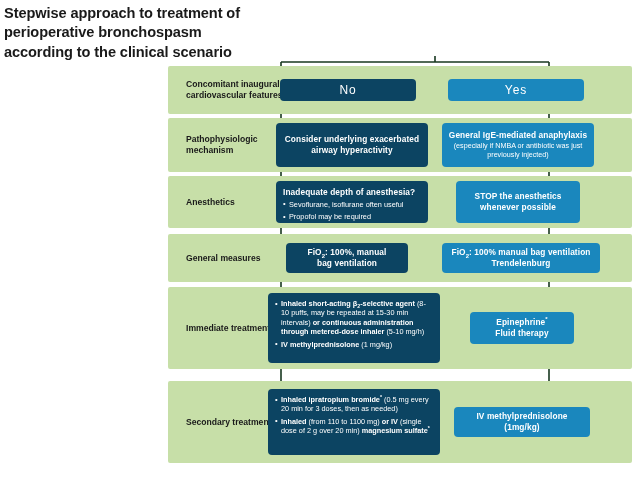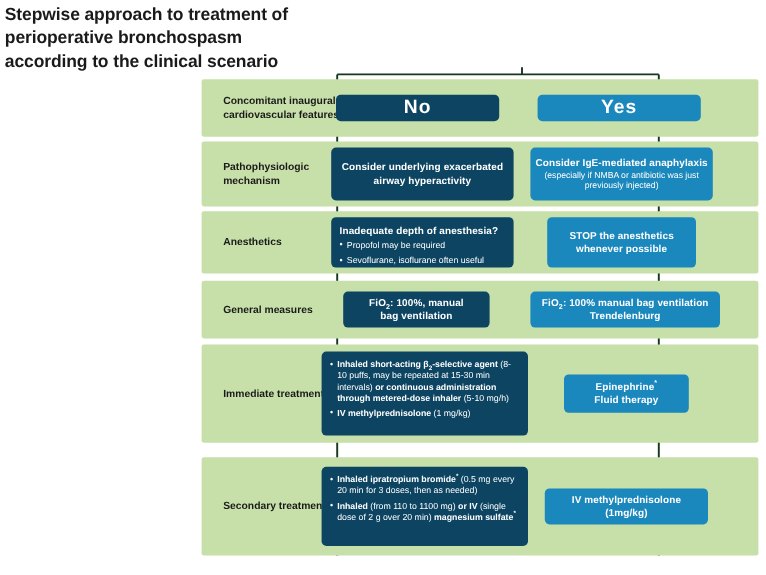--- a/index.html
+++ b/index.html
@@ -114,22 +114,22 @@
     font-weight: bold;
     line-height: 1.32;
     letter-spacing: 0.1px;
   }
   .node-sub {
     font-size: 7.2px;
     font-weight: normal;
     line-height: 1.3;
   }
   .pill-label {
-    font-size: 16px;
-    font-weight: bold;
+    font-size: 12px;
+    font-weight: normal;
     letter-spacing: 0.9px;
   }
 
   
   .node.bullets {
     text-align: left;
     padding: 6px 7px 6px 7px;
     display: block;
   }
   .bullet {
@@ -182,31 +182,31 @@
       <div class="pill-label">Yes</div>
     </div>
   </div>
 
   <div class="band" style="top:118px;height:54px">
     <div class="band-label">Pathophysiologic mechanism</div>
     <div class="node navy" style="left:108px;width:152px;height:44px">
       <div class="node-title">Consider underlying exacerbated airway hyperactivity</div>
     </div>
     <div class="node blue" style="left:274px;width:152px;height:44px;padding:0 4px">
-      <div class="node-title">Consider IgE-mediated anaphylaxis</div>
+      <div class="node-title">General IgE-mediated anaphylaxis</div>
       <div class="node-sub">(especially if NMBA or antibiotic was just previously injected)</div>
     </div>
   </div>
 
   <div class="band" style="top:176px;height:52px">
     <div class="band-label">Anesthetics</div>
     <div class="node navy bullets" style="left:108px;width:152px;height:42px">
       <div class="node-title" style="text-align:left;margin-bottom:2px">Inadequate depth of anesthesia?</div>
+      <div class="bullet">Sevoflurane, isoflurane often useful</div>
       <div class="bullet">Propofol may be required</div>
-      <div class="bullet">Sevoflurane, isoflurane often useful</div>
     </div>
     <div class="node blue" style="left:288px;width:124px;height:42px">
       <div class="node-title">STOP the anesthetics whenever possible</div>
     </div>
   </div>
 
   <div class="band" style="top:234px;height:48px">
     <div class="band-label">General measures</div>
     <div class="node navy" style="left:118px;width:122px;height:30px">
       <div class="node-title">

